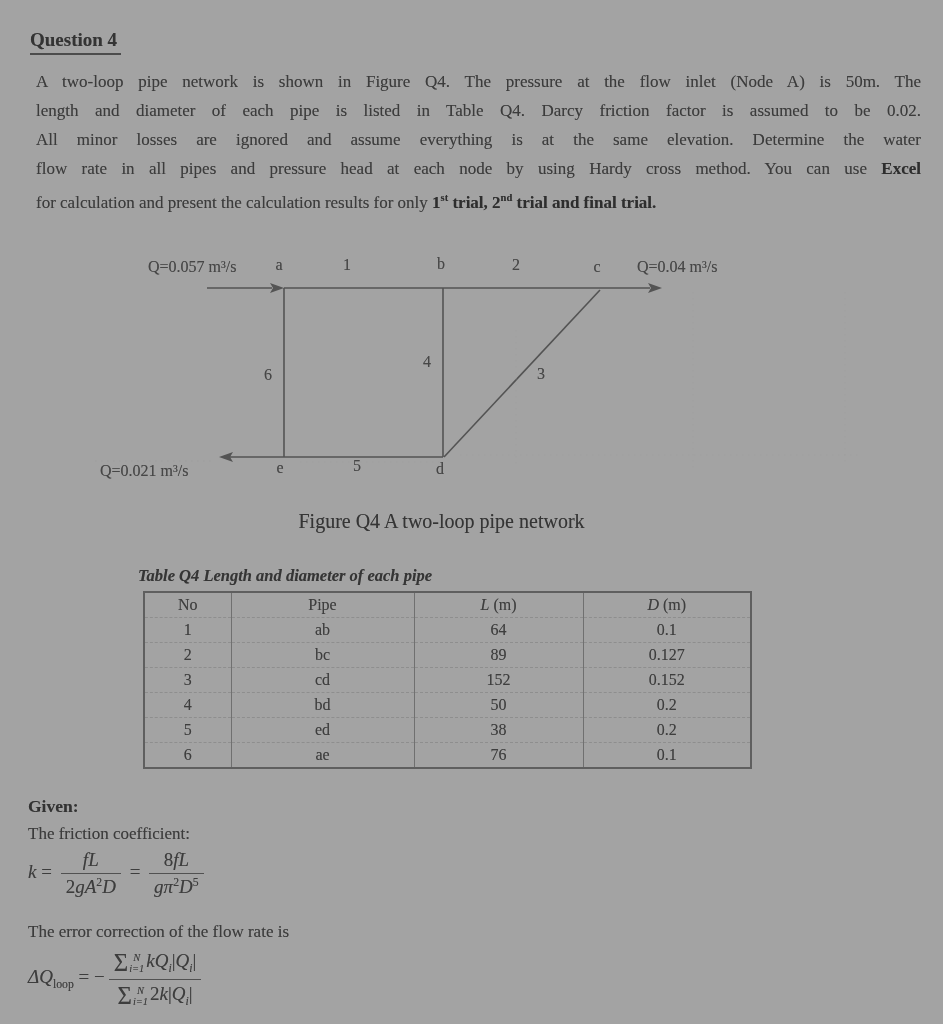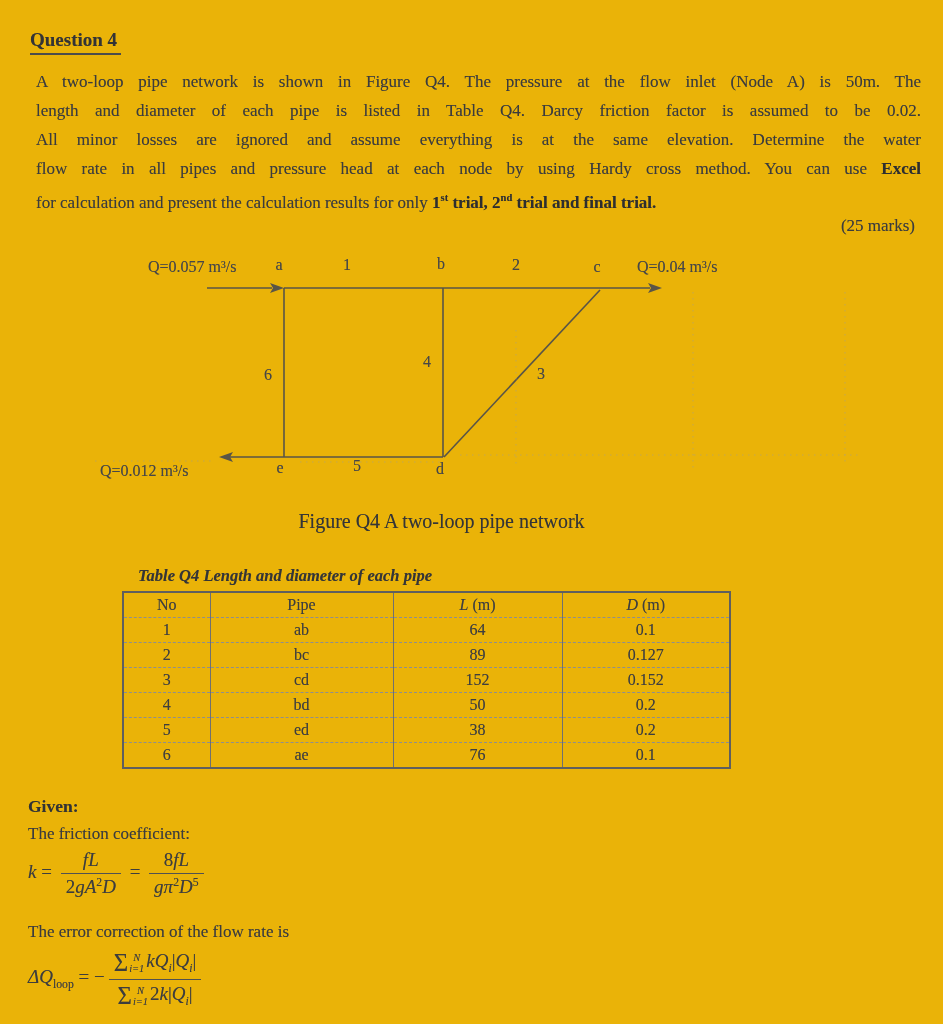--- a/index.html
+++ b/index.html
@@ -1,18 +1,18 @@
 <!DOCTYPE html>
 <html><head>
 <meta charset="utf-8">
 <style>
   html,body{margin:0;padding:0;background:#ffffff;}
   .page{
     position:relative;width:943px;height:1024px;overflow:hidden;
-    background:#eab308;
+    background:#a3a3a3;
     font-family:"Liberation Serif","DejaVu Serif",serif;
     color:#3c3c3c;
     text-shadow:0 0 0.5px rgba(80,80,80,0.55);
   }
   
   .qtitle{
     position:absolute;left:30px;top:29px;
     font-size:19px;font-weight:700;color:#343434;
     border-bottom:2.5px solid #4c4c4c;padding:0 4px 2px 0;
   }
@@ -34,21 +34,21 @@
   .figcaption{
     position:absolute;left:138px;top:510px;width:607px;text-align:center;
     font-size:20px;font-weight:400;color:#353535;
   }
   
   .tbl-title{
     position:absolute;left:138px;top:566px;width:607px;text-align:left;
     font-size:16.5px;font-weight:700;color:#353535;font-style:italic;
   }
   table.pipes{
-    position:absolute;left:122px;top:591px;width:607px;
+    position:absolute;left:143px;top:591px;width:607px;
     border-collapse:collapse;font-size:16px;color:#3e3e3e;
     border:2px solid #5f5f5f;table-layout:fixed;
   }
   table.pipes th,table.pipes td{
     border-left:1px solid #707070;border-right:1px solid #707070;
     border-top:1px dashed #8e8e8e;border-bottom:1px dashed #8e8e8e;
     text-align:center;font-weight:400;height:24px;line-height:24px;
     padding:0;overflow:hidden;
   }
   
@@ -72,21 +72,20 @@
   <div class="qtitle">Question 4</div>
 
   <div class="para">
       <div class="jline"><span>A two-loop pipe network is shown in Figure Q4. The pressure at the flow inlet (Node A) is 50m. The</span></div>
       <div class="jline"><span>length and diameter of each pipe is listed in Table Q4. Darcy friction factor is assumed to be 0.02.</span></div>
       <div class="jline"><span>All minor losses are ignored and assume everything is at the same elevation. Determine the water</span></div>
       <div class="jline"><span>flow rate in all pipes and pressure head at each node by using Hardy cross method. You can use </span><span class="bd">Excel</span></div>
       <div class="jline last"><span>for calculation and present the calculation results for only </span><span class="bd">1</span><sup class="bd">st</sup><span class="bd"> trial, 2</span><sup class="bd">nd</sup><span class="bd"> trial and final trial.</span></div>
     </div>
 
-  <div class="marks">(25 marks)</div>
 
   <div class="fig">
     <svg width="943" height="1024" viewBox="0 0 943 1024">
       <g stroke="#4d4d4d" stroke-width="1.6" fill="none" opacity="0.92">
 
         <line x1="207" y1="288" x2="272" y2="288"></line>
 
         <line x1="284" y1="288" x2="650" y2="288"></line>
 
         <line x1="284" y1="288" x2="284" y2="457"></line>
@@ -110,21 +109,21 @@
         <line x1="693" y1="292" x2="693" y2="472"></line>
         <line x1="845" y1="292" x2="845" y2="462"></line>
         <line x1="460" y1="455" x2="862" y2="455"></line>
         <line x1="95" y1="461" x2="215" y2="461"></line>
         <line x1="300" y1="462" x2="440" y2="462"></line>
       </g>
     </svg>
     <div>
         <span class="figlab left-anchor" style="left: 148px; top: 267px;">Q=0.057 m³/s</span>
         <span class="figlab left-anchor" style="left: 637px; top: 267px;">Q=0.04 m³/s</span>
-        <span class="figlab left-anchor" style="left: 100px; top: 471px;">Q=0.012 m³/s</span>
+        <span class="figlab left-anchor" style="left: 100px; top: 471px;">Q=0.021 m³/s</span>
         <span class="figlab center-anchor" style="left: 279px; top: 265px;">a</span>
         <span class="figlab center-anchor" style="left: 441px; top: 264px;">b</span>
         <span class="figlab center-anchor" style="left: 597px; top: 267px;">c</span>
         <span class="figlab center-anchor" style="left: 440px; top: 469px;">d</span>
         <span class="figlab center-anchor" style="left: 280px; top: 468px;">e</span>
         <span class="figlab center-anchor" style="left: 347px; top: 265px;">1</span>
         <span class="figlab center-anchor" style="left: 516px; top: 265px;">2</span>
         <span class="figlab center-anchor" style="left: 541px; top: 374px;">3</span>
         <span class="figlab center-anchor" style="left: 427px; top: 362px;">4</span>
         <span class="figlab center-anchor" style="left: 357px; top: 466px;">5</span>

